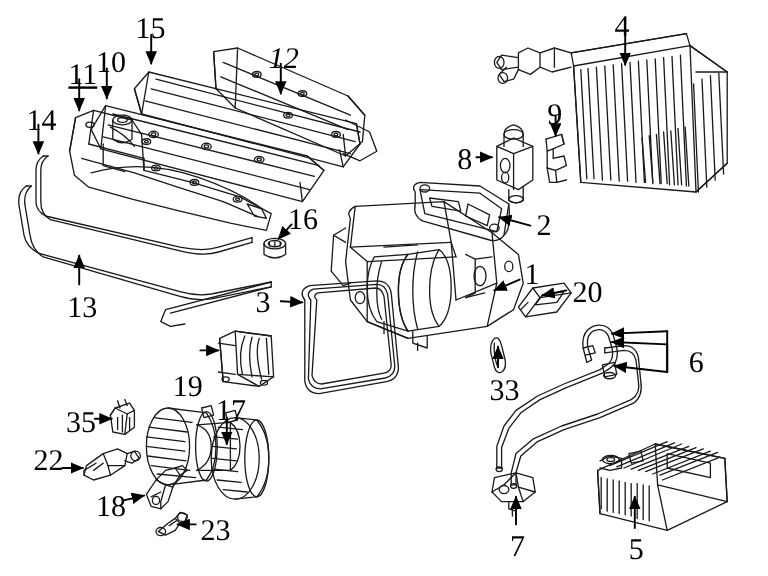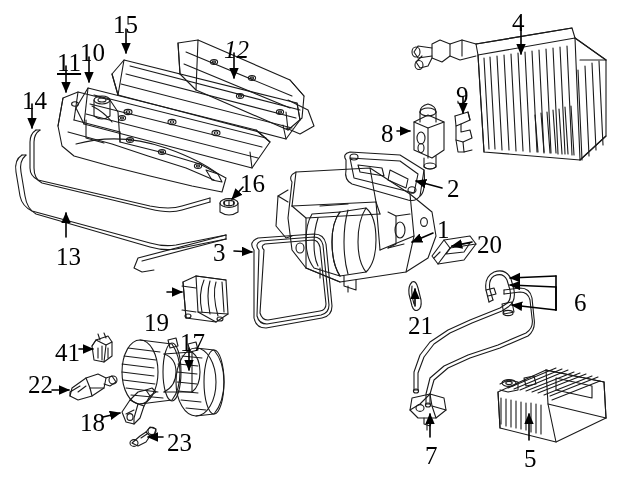--- a/index.html
+++ b/index.html
@@ -502,18 +502,18 @@
   <div class="callout-label" style="left:57px;  top:50px;text-decoration:underline;">11</div>
   <div class="callout-label" style="left:224px; top:37px;font-style:italic;">12</div>
   <div class="callout-label" style="left:56px;  top:244px;">13</div>
   <div class="callout-label" style="left:22px;  top:88px;">14</div>
   <div class="callout-label" style="left:113px; top:12px;">15</div>
   <div class="callout-label" style="left:240px; top:171px;text-align:center;">16</div>
   <div class="callout-label" style="left:180px; top:330px;">17</div>
   <div class="callout-label" style="left:80px;  top:410px;">18</div>
   <div class="callout-label" style="left:144px; top:283px;margin-top:27px;">19</div>
   <div class="callout-label" style="left:477px; top:232px;">20</div>
-  <div class="callout-label" style="left:408px; top:313px;">21</div>
+  <div class="callout-label" style="left:408px; top:313px;">33</div>
   <div class="callout-label" style="left:28px;  top:372px;font-family:Liberation Serif, serif;">22</div>
   <div class="callout-label" style="left:167px; top:430px;">23</div>
-  <div class="callout-label" style="left:55px;  top:340px;">41</div>
+  <div class="callout-label" style="left:55px;  top:340px;">35</div>
 
 </div>
 
 </body></html>

